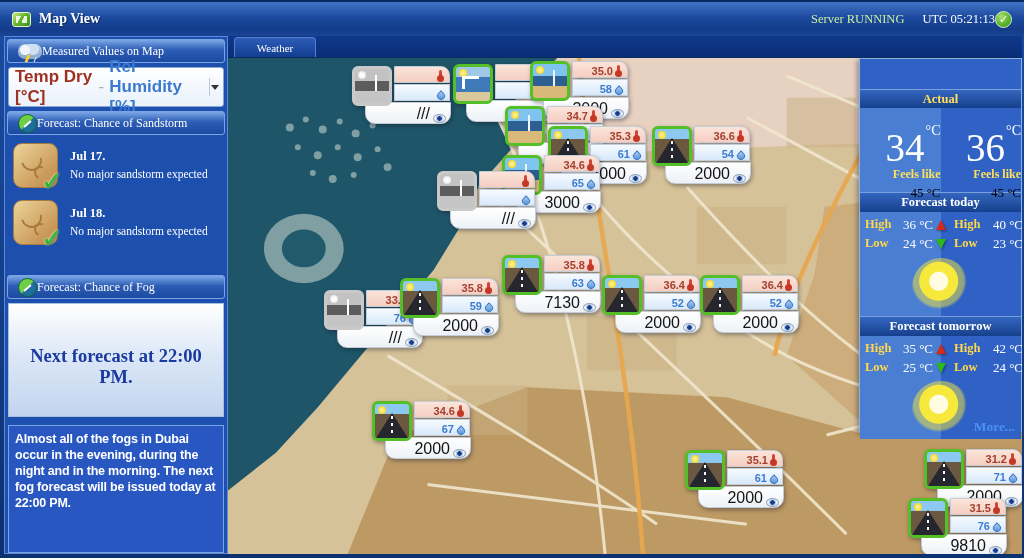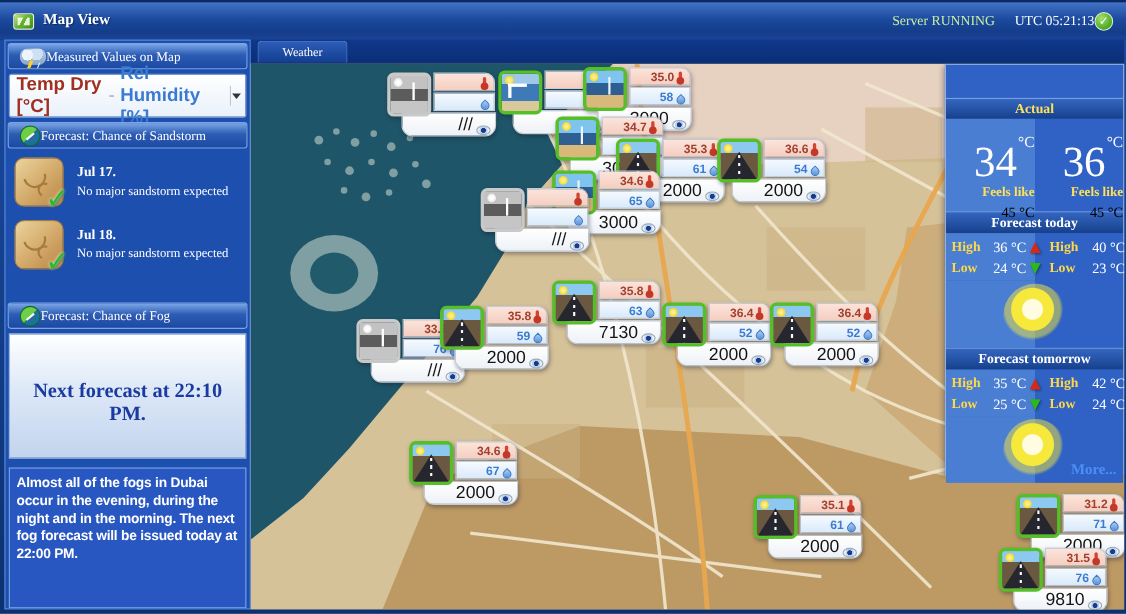--- a/index.html
+++ b/index.html
@@ -196,21 +196,21 @@
             <div class="ss-date">Jul 18.</div>
             <div class="ss-desc">No major sandstorm expected</div>
           </div>
         </div>
       </div>
       <div class="sec-header">
         <span class="ic-compass"></span>
         <span>Forecast: Chance of Fog</span>
       </div>
       <div class="fog-panel">
-        <span>Next forecast at 22:10 PM.</span>
+        <span>Next forecast at 22:00 PM.</span>
       </div>
       <div class="fog-info">Almost all of the fogs in Dubai occur in the evening, during the night and in the morning. The next fog forecast will be issued today at 22:00 PM.</div>
     </div>
 
     <div class="content">
       <div class="tabbar">
         <div class="tab">Weather</div>
       </div>
       <div class="map">
         <svg viewBox="0 0 796 500" preserveAspectRatio="none">
@@ -346,21 +346,21 @@
                 <div class="m-row hum">
                   <span class="val">62</span>
                   <span class="ico-drop"></span>
                 </div>
               </div>
               <div class="m-row vis">
                 <span class="val">3000</span>
                 <span class="ico-eye"></span>
               </div>
             </div>
-            <div class="marker" style="left: 332px; top: 68px;">
+            <div class="marker" style="left: 320px; top: 68px;">
               <div class="m-icon road">
                 <span class="sun-dot"></span>
                 <span class="scene"></span>
               </div>
               <div class="m-rows">
                 <div class="m-row temp">
                   <span class="val">35.3</span>
                   <span class="ico-thermo"></span>
                 </div>
                 <div class="m-row hum">

